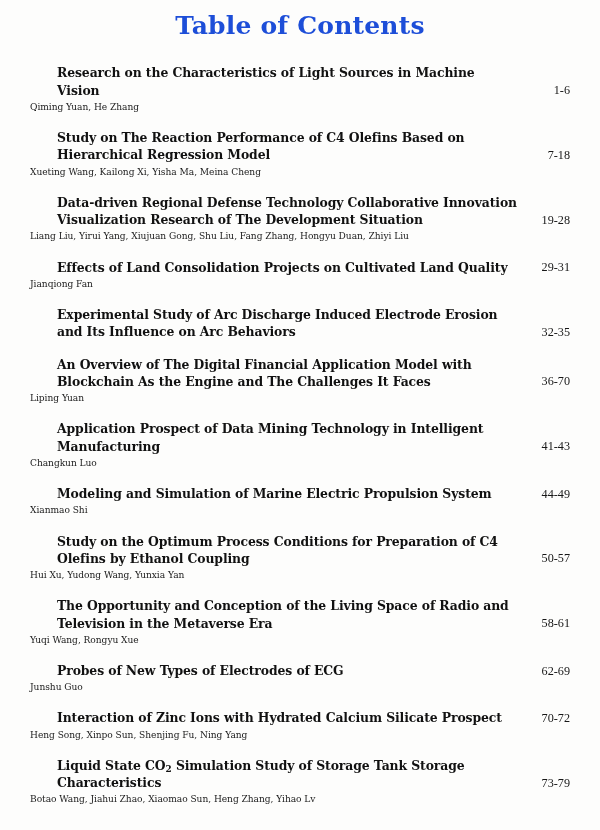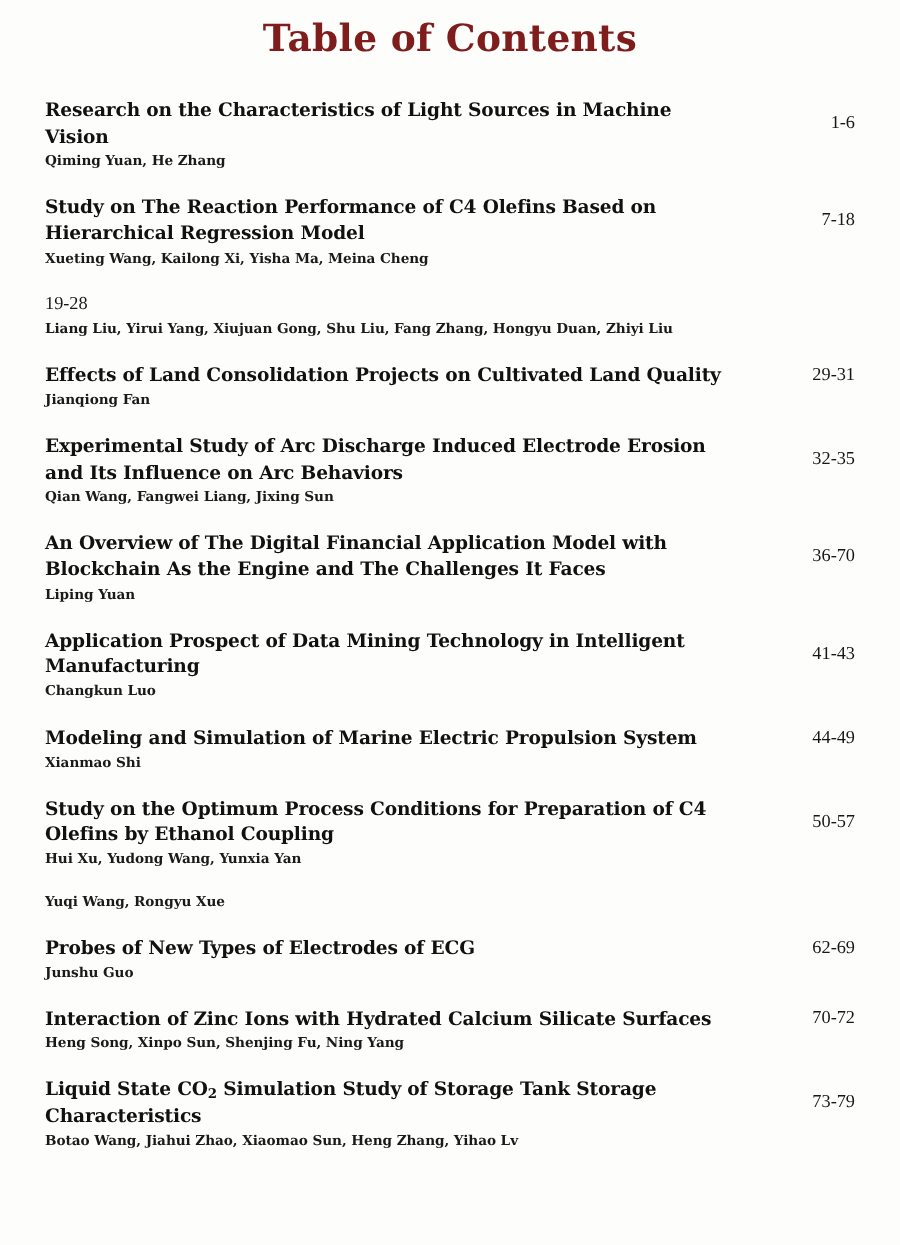--- a/index.html
+++ b/index.html
@@ -23,21 +23,21 @@
     padding: 0;
     position: relative;
   }
 
   .toc-title {
     text-align: center;
     font-family: "DejaVu Serif", "Liberation Serif", serif;
     font-weight: bold;
     font-size: 25px;
     letter-spacing: 0.2px;
-    color: #7f1d1d;
+    color: #1d4ed8;
     margin: 0;
     padding-top: 12px;
     line-height: 1.15;
   }
 
   .entries {
     margin: 0;
     padding: 0;
     list-style: none;
     position: absolute;
@@ -47,23 +47,24 @@
   }
 
   .entry {
     display: block;
     margin-bottom: 14.5px;
     position: relative;
   }
 
   .entry-row {
     display: flex;
-    align-items: center;
+    align-items: flex-end;
     justify-content: space-between;
     gap: 10px;
+    margin-left: 27px;
   }
 
   .entry-title {
     font-family: "DejaVu Serif", "Liberation Serif", serif;
     font-weight: bold;
     font-size: 12.4px;
     line-height: 1.42;
     color: #111111;
     max-width: 460px;
     letter-spacing: -0.1px;
@@ -87,21 +88,20 @@
     padding-top: 0px;
   }
 
   .entry-authors {
     font-family: "DejaVu Serif", "Liberation Serif", serif;
     font-size: 9.1px;
     line-height: 1.5;
     color: #1a1a1a;
     margin-top: 1.5px;
     letter-spacing: -0.05px;
-    font-weight: bold;
   }
 
   .folio {
     position: absolute;
     left: 0;
     right: 0;
     top: 831px;
     font-family: "Liberation Serif", "DejaVu Serif", serif;
     font-size: 10px;
     letter-spacing: 0.5px;
@@ -125,37 +125,37 @@
       </li>
       <li class="entry">
         <div class="entry-row">
           <div class="entry-title">Study on The Reaction Performance of C4 Olefins Based on Hierarchical Regression Model</div>
           <div class="entry-pages">7-18</div>
         </div>
         <div class="entry-authors">Xueting Wang, Kailong Xi, Yisha Ma, Meina Cheng</div>
       </li>
       <li class="entry">
         <div class="entry-row">
+          <div class="entry-title">Data-driven Regional Defense Technology Collaborative Innovation Visualization Research of The Development Situation</div>
           <div class="entry-pages">19-28</div>
         </div>
         <div class="entry-authors">Liang Liu, Yirui Yang, Xiujuan Gong, Shu Liu, Fang Zhang, Hongyu Duan, Zhiyi Liu</div>
       </li>
       <li class="entry">
         <div class="entry-row">
           <div class="entry-title">Effects of Land Consolidation Projects on Cultivated Land Quality</div>
           <div class="entry-pages">29-31</div>
         </div>
         <div class="entry-authors">Jianqiong Fan</div>
       </li>
       <li class="entry">
         <div class="entry-row">
           <div class="entry-title">Experimental Study of Arc Discharge Induced Electrode Erosion and Its Influence on Arc Behaviors</div>
           <div class="entry-pages">32-35</div>
         </div>
-        <div class="entry-authors">Qian Wang, Fangwei Liang, Jixing Sun</div>
       </li>
       <li class="entry">
         <div class="entry-row">
           <div class="entry-title">An Overview of The Digital Financial Application Model with Blockchain As the Engine and The Challenges It Faces</div>
           <div class="entry-pages">36-70</div>
         </div>
         <div class="entry-authors">Liping Yuan</div>
       </li>
       <li class="entry">
         <div class="entry-row">
@@ -172,32 +172,36 @@
         <div class="entry-authors">Xianmao Shi</div>
       </li>
       <li class="entry">
         <div class="entry-row">
           <div class="entry-title">Study on the Optimum Process Conditions for Preparation of C4 Olefins by Ethanol Coupling</div>
           <div class="entry-pages">50-57</div>
         </div>
         <div class="entry-authors">Hui Xu, Yudong Wang, Yunxia Yan</div>
       </li>
       <li class="entry">
+        <div class="entry-row">
+          <div class="entry-title">The Opportunity and Conception of the Living Space of Radio and Television in the Metaverse Era</div>
+          <div class="entry-pages">58-61</div>
+        </div>
         <div class="entry-authors">Yuqi Wang, Rongyu Xue</div>
       </li>
       <li class="entry">
         <div class="entry-row">
           <div class="entry-title">Probes of New Types of Electrodes of ECG</div>
           <div class="entry-pages">62-69</div>
         </div>
         <div class="entry-authors">Junshu Guo</div>
       </li>
       <li class="entry">
         <div class="entry-row">
-          <div class="entry-title">Interaction of Zinc Ions with Hydrated Calcium Silicate Surfaces</div>
+          <div class="entry-title">Interaction of Zinc Ions with Hydrated Calcium Silicate Prospect</div>
           <div class="entry-pages">70-72</div>
         </div>
         <div class="entry-authors">Heng Song, Xinpo Sun, Shenjing Fu, Ning Yang</div>
       </li>
       <li class="entry">
         <div class="entry-row">
           <div class="entry-title"><span>Liquid State CO</span><sub>2</sub><span> Simulation Study of Storage Tank Storage Characteristics</span></div>
           <div class="entry-pages">73-79</div>
         </div>
         <div class="entry-authors">Botao Wang, Jiahui Zhao, Xiaomao Sun, Heng Zhang, Yihao Lv</div>

